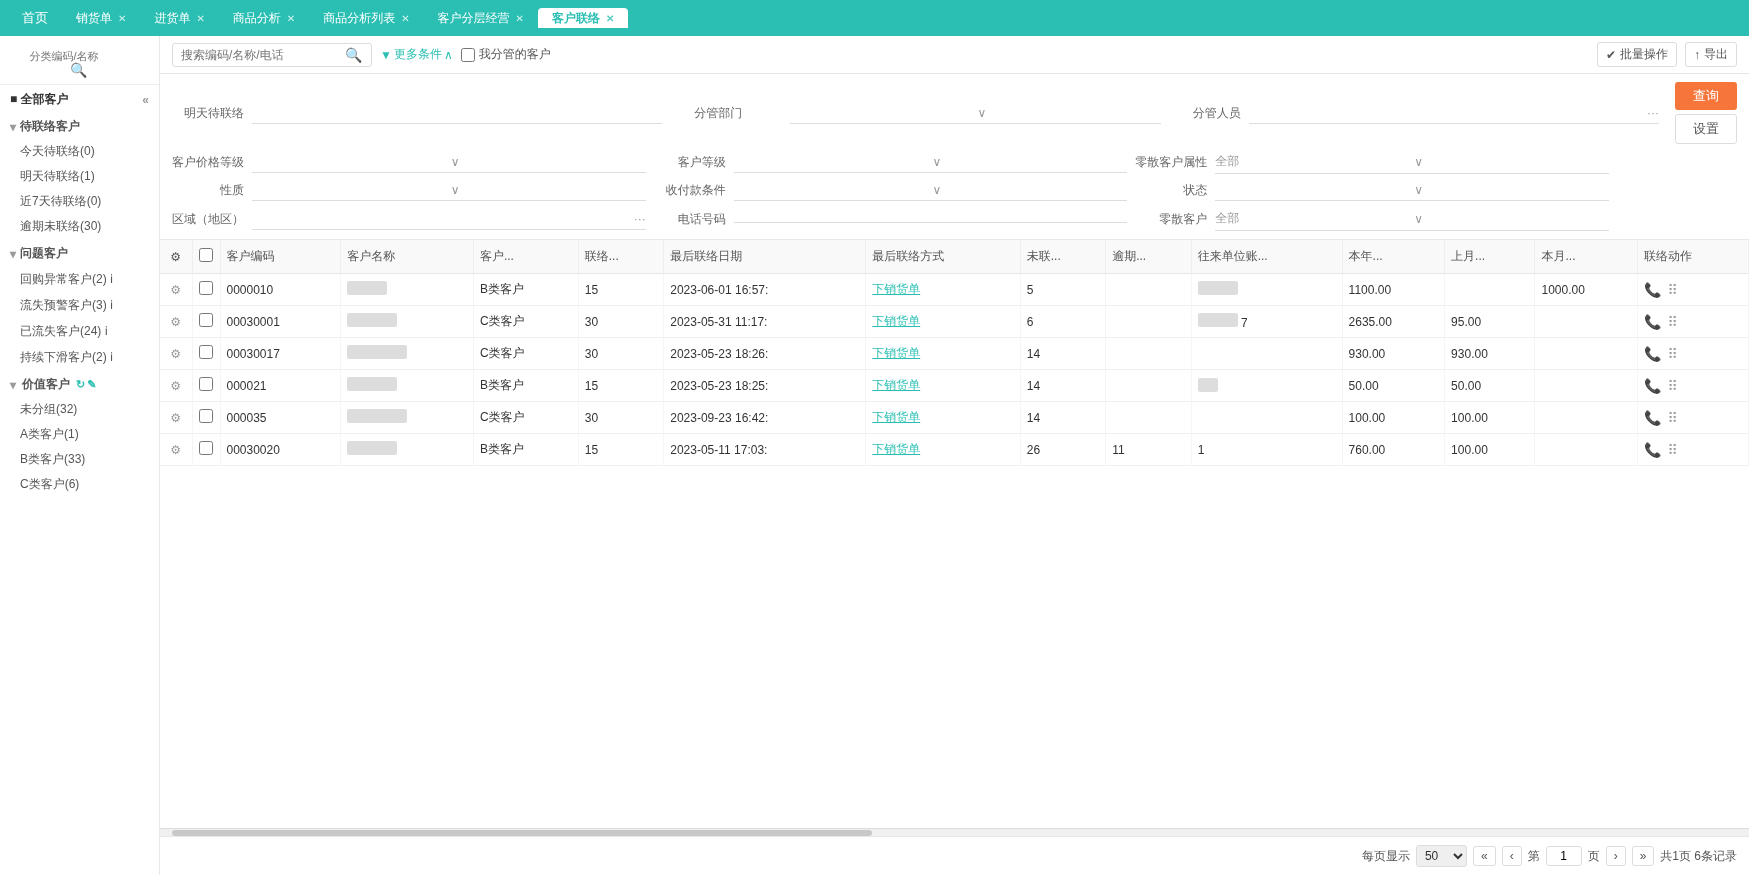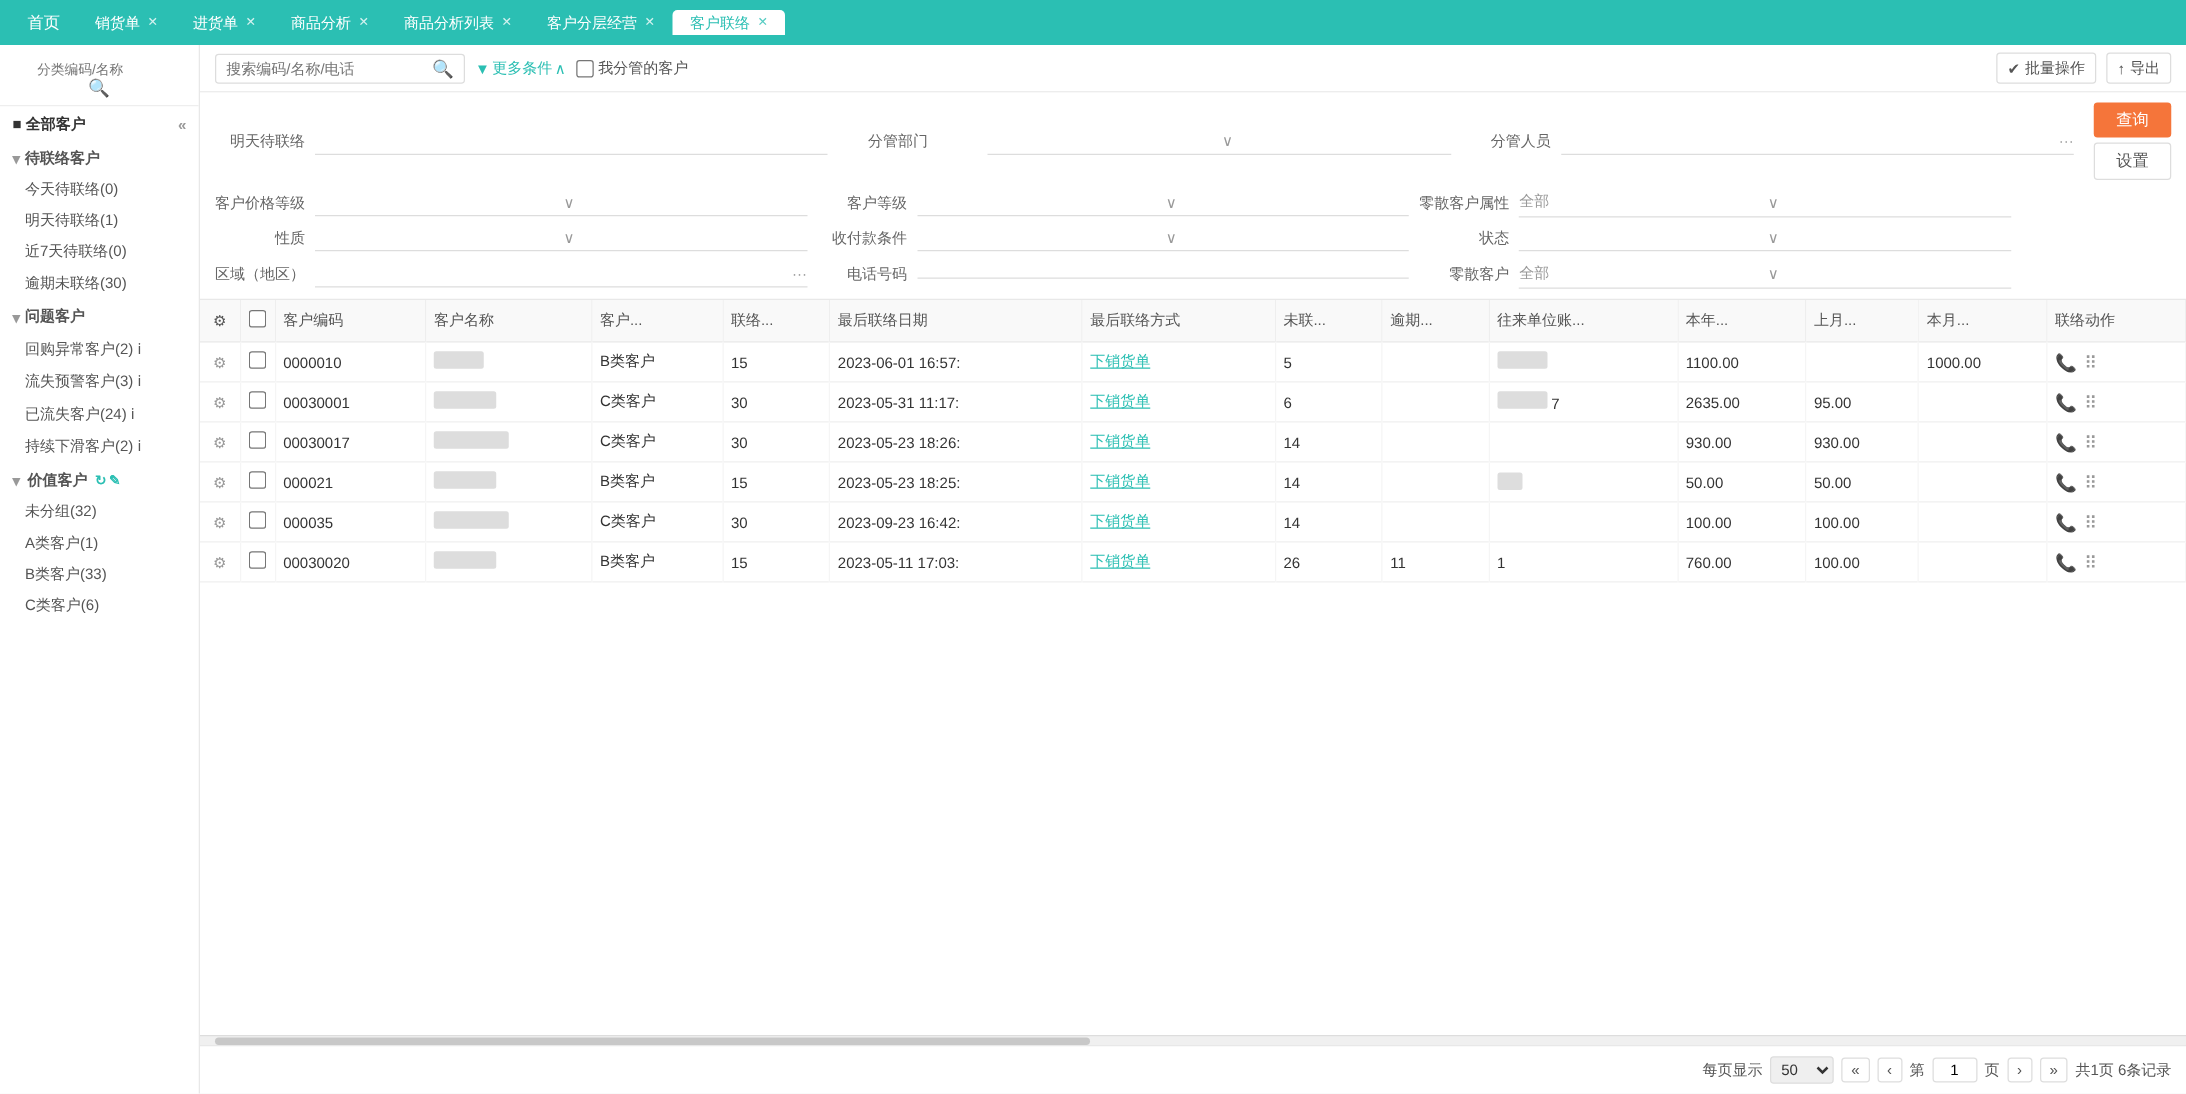--- a/index.html
+++ b/index.html
@@ -1,21 +1,21 @@
 <!DOCTYPE html>
 <html><head>
   <meta charset="utf-8">
   <style>
     * { box-sizing: border-box; margin: 0; padding: 0; font-family: 'Microsoft YaHei', Arial, sans-serif; font-size: 12px; }
     body { background: #f5f5f5; overflow: hidden; width: 1749px; height: 875px; }
 
     
     .top-nav { background: #2bbfb3; height: 36px; display: flex; align-items: center; padding: 0 8px; }
     .nav-item { color: #fff; padding: 0 14px; height: 20px; display: flex; align-items: center; cursor: pointer; font-size: 13px; white-space: nowrap; }
-    .nav-item.active { background: #fff; color: #2bbfb3; border-radius: 4px 4px 0 0; }
+    .nav-item.active { background: #fff; color: #2bbfb3; border-radius: 4px 4px 0 0; font-weight: bold; }
     .nav-item .close { margin-left: 6px; font-size: 10px; opacity: 0.8; }
 
     
     .main-layout { display: flex; height: calc(875px - 36px); }
 
     
     .sidebar { width: 160px; background: #fff; border-right: 1px solid #e8e8e8; overflow-y: auto; flex-shrink: 0; padding: 8px 0; }
     .sidebar-search { display: flex; align-items: center; padding: 6px 8px; border-bottom: 1px solid #eee; flex-direction: column; }
     .sidebar-search input { border: none; outline: none; flex: 1; font-size: 12px; color: #666; }
     .sidebar-search .icon { color: #999; font-size: 14px; }

